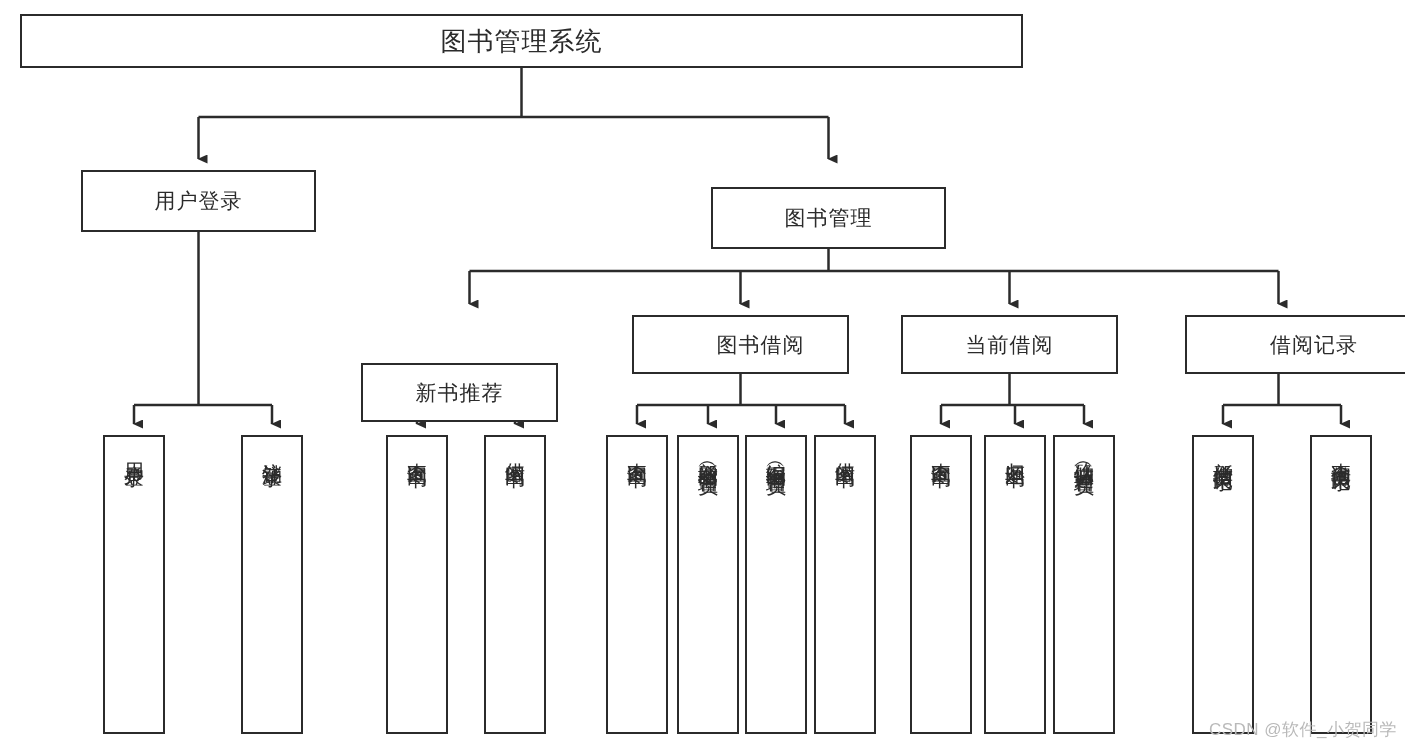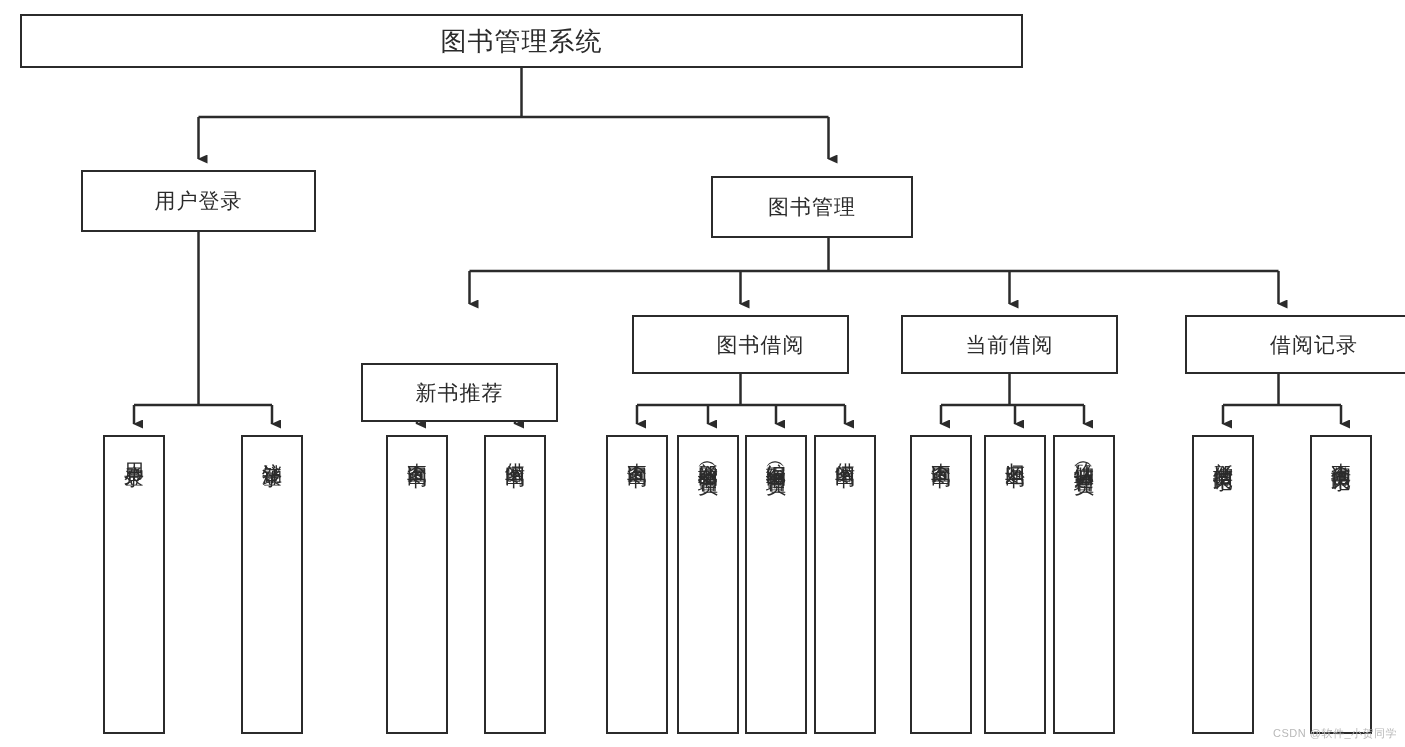--- a/index.html
+++ b/index.html
@@ -32,21 +32,21 @@
     writing-mode:vertical-rl;
     text-orientation:upright;
     line-height:1.06;
     letter-spacing:2px;
     white-space:nowrap;
     display:block;
   }
   .watermark{
     position:absolute;
     right:8px;bottom:6px;
-    font-size:11px;
+    font-size:17px;
     color:#b9b9b9;
     letter-spacing:0.5px;
     white-space:nowrap;
     pointer-events:none;
   }
 </style>
 </head>
 <body>
 
 <div id="stage">
@@ -94,21 +94,21 @@
       </g>
   </svg>
 
   <div id="nodes">
       <div class="node h root" style="left: 20px; top: 14px; width: 1003px; height: 54px;">
         <span>图书管理系统</span>
       </div>
       <div class="node h" style="left: 81px; top: 170px; width: 235px; height: 62px;">
         <span>用户登录</span>
       </div>
-      <div class="node h" style="left: 711px; top: 176px; width: 202px; height: 62px; font-family: Liberation Serif, serif;">
+      <div class="node h" style="left: 711px; top: 187px; width: 235px; height: 62px; font-family: Liberation Serif, serif;">
         <span>图书管理</span>
       </div>
       <div class="node h" style="left: 361px; top: 315px; width: 197px; height: 59px; margin-top: 48px;">
         <span>新书推荐</span>
       </div>
       <div class="node h" style="left: 632px; top: 315px; width: 217px; height: 59px; padding-left: 40px;">
         <span>图书借阅</span>
       </div>
       <div class="node h" style="left: 901px; top: 315px; width: 217px; height: 59px;">
         <span>当前借阅</span>

